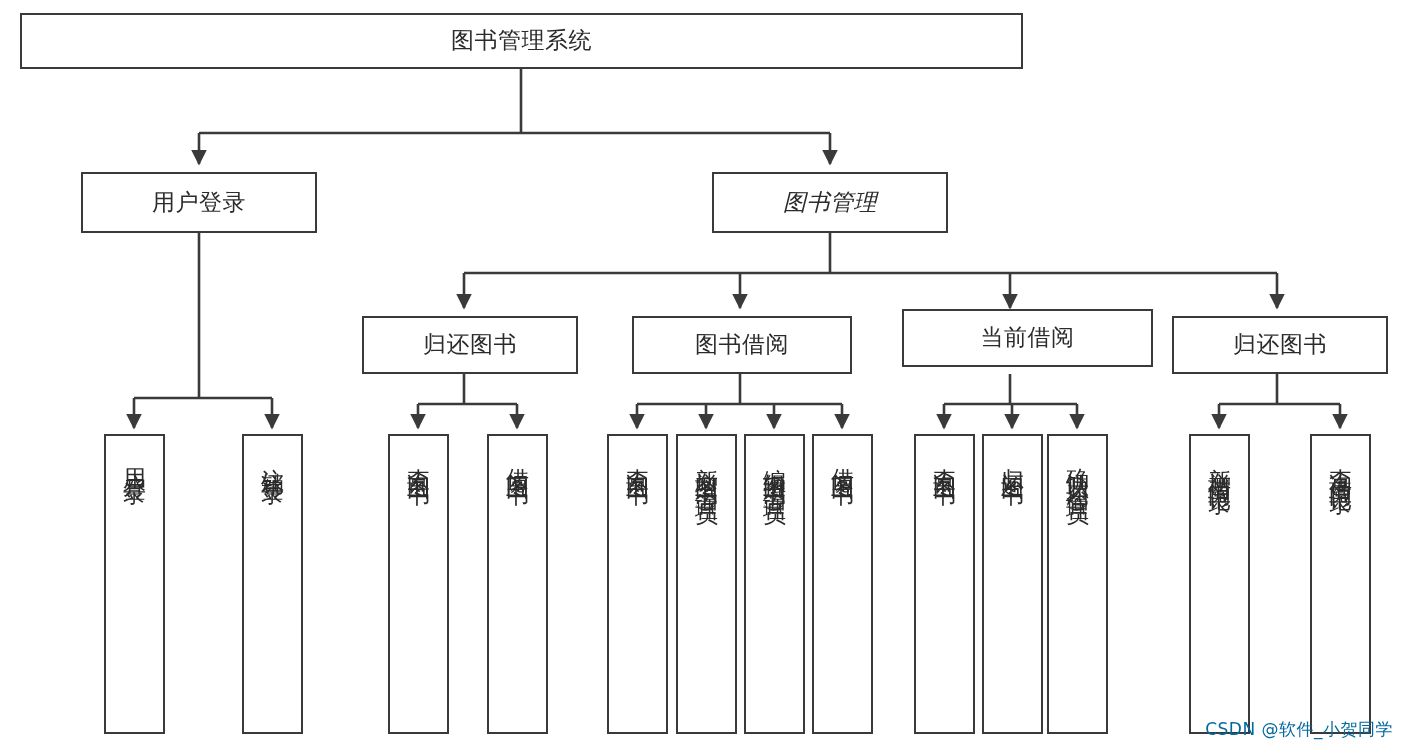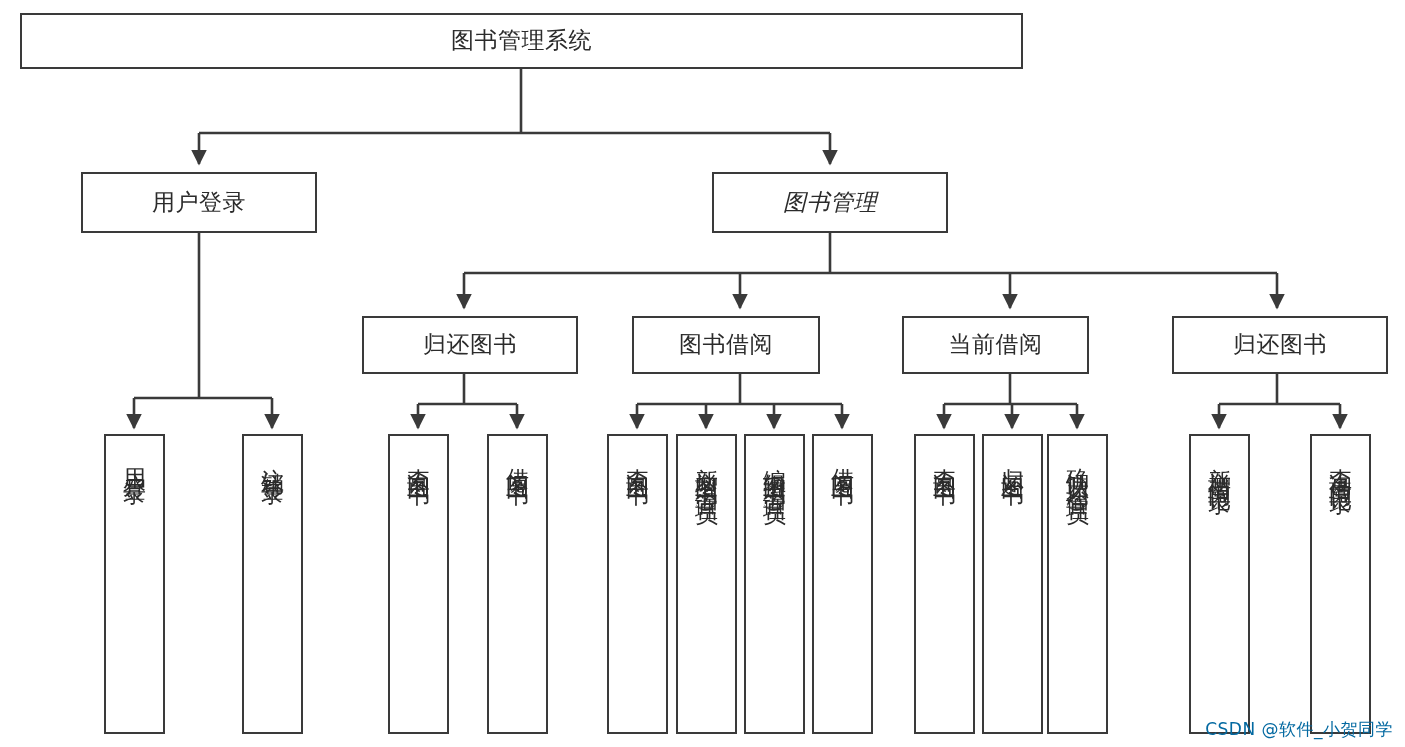--- a/index.html
+++ b/index.html
@@ -130,24 +130,24 @@
   <div class="node horiz" style="left: 81px; top: 172px; width: 236px; height: 61px;">
     <span class="lbl">用户登录</span>
   </div>
   <div class="node horiz" style="left: 712px; top: 172px; width: 236px; height: 61px; font-style: italic;">
     <span class="lbl">图书管理</span>
   </div>
 
   <div class="node horiz" style="left: 362px; top: 316px; width: 216px; height: 58px;">
     <span class="lbl">归还图书</span>
   </div>
-  <div class="node horiz" style="left: 632px; top: 316px; width: 188px; height: 58px;">
+  <div class="node horiz" style="left: 632px; top: 316px; width: 220px; height: 58px;">
     <span class="lbl">图书借阅</span>
   </div>
-  <div class="node horiz" style="left: 902px; top: 316px; width: 187px; height: 58px;">
+  <div class="node horiz" style="left: 902px; top: 309px; width: 251px; height: 58px;">
     <span class="lbl">当前借阅</span>
   </div>
   <div class="node horiz" style="left: 1172px; top: 316px; width: 216px; height: 58px;">
     <span class="lbl">归还图书</span>
   </div>
 
   <div class="node vert" style="left: 104px; top: 434px; width: 61px; height: 300px;">
     <span class="lbl">用户登录</span>
   </div>
   <div class="node vert" style="left: 242px; top: 434px; width: 61px; height: 300px;">

